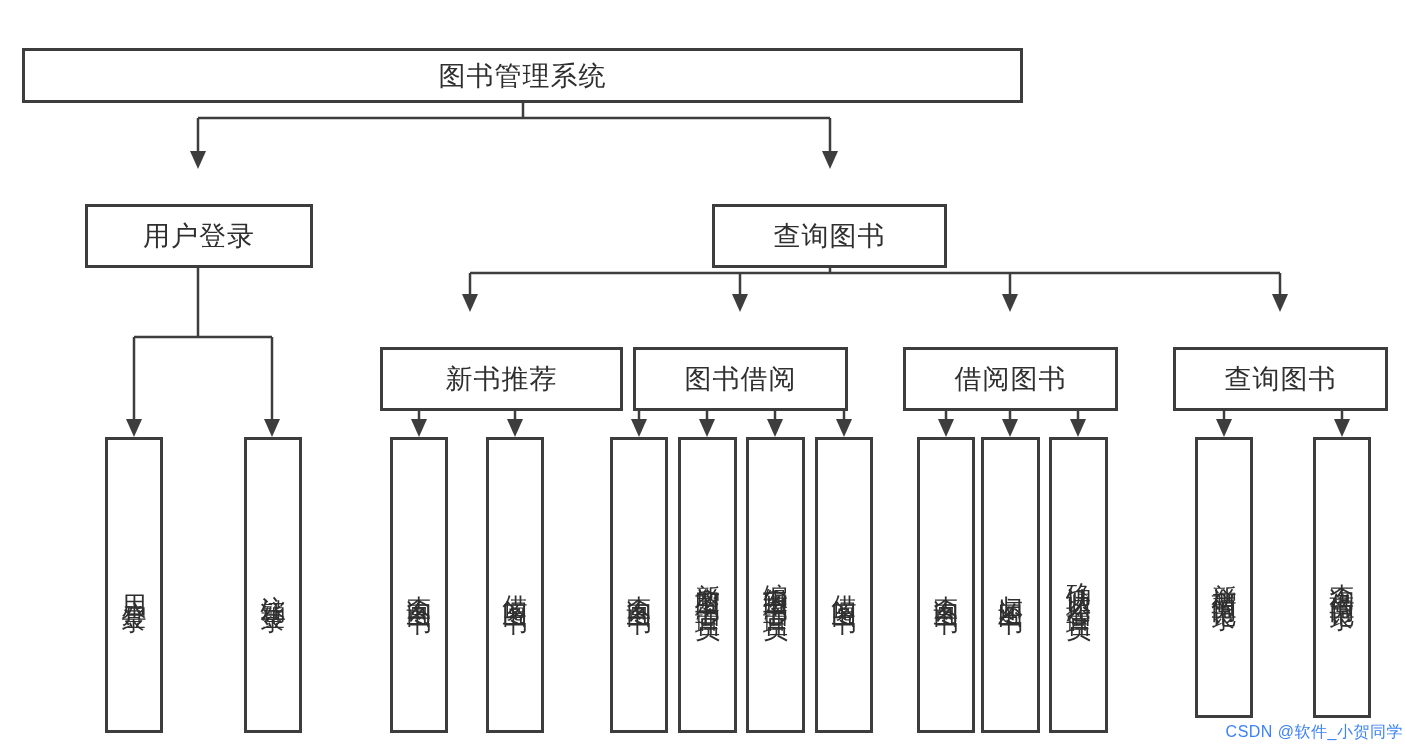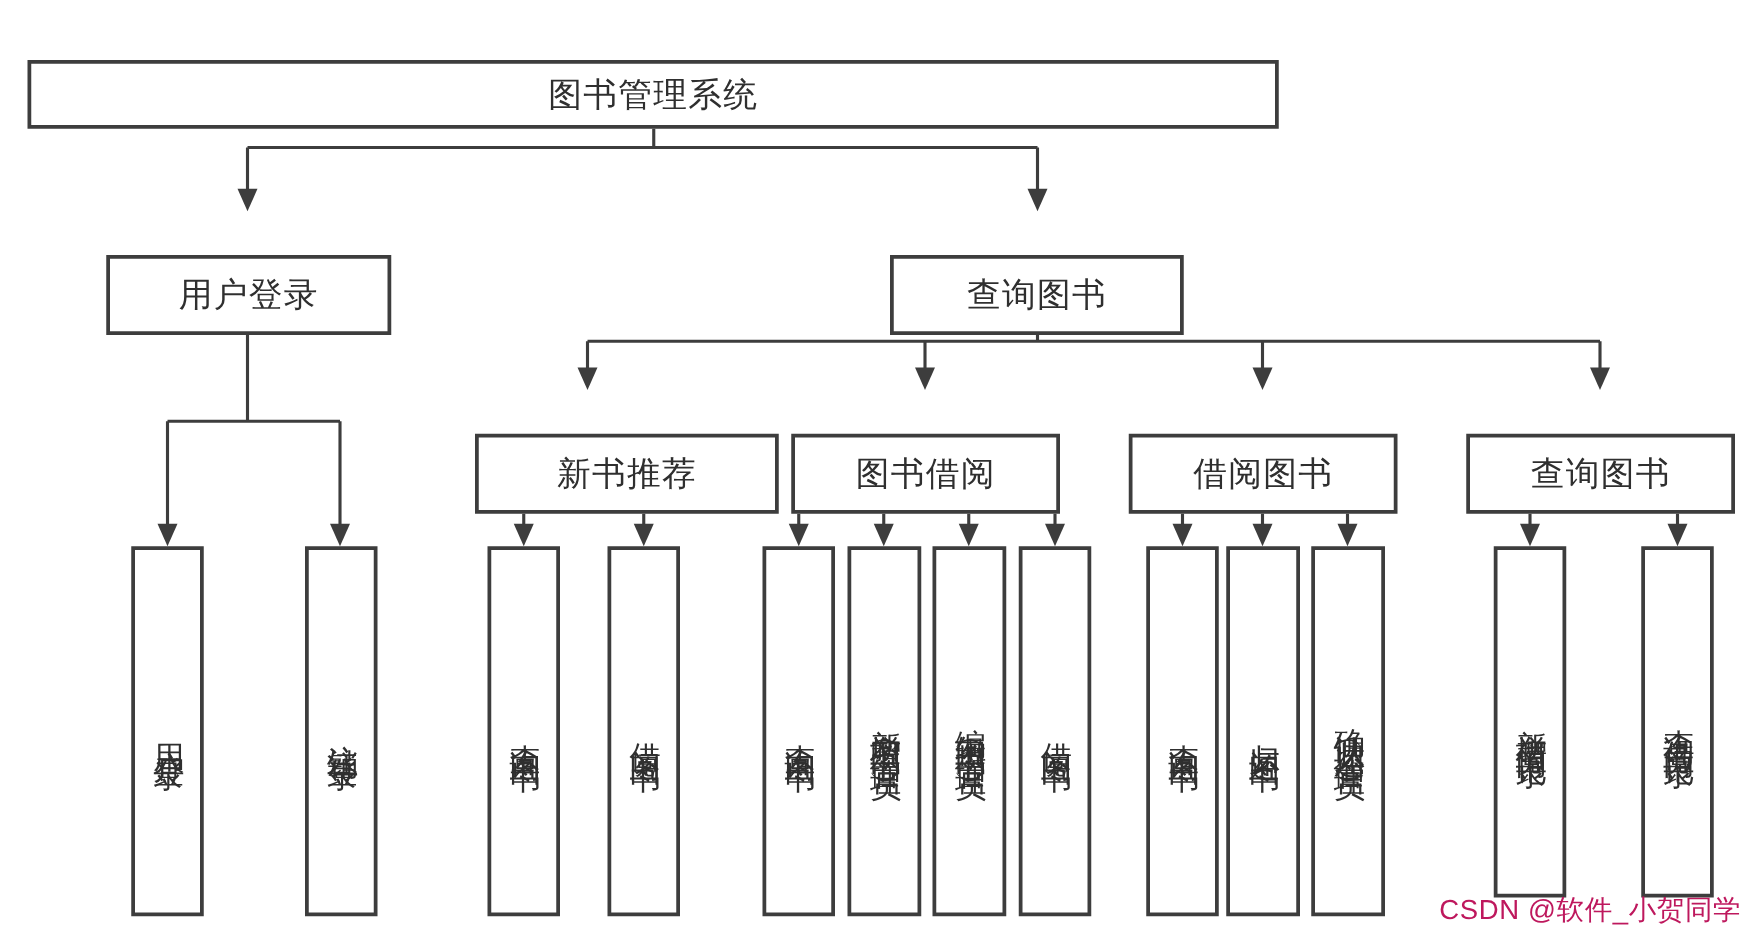--- a/index.html
+++ b/index.html
@@ -12,21 +12,21 @@
     position:absolute;border:3px solid #3d3d3d;background:#fff;box-sizing:border-box;
     display:flex;align-items:center;justify-content:center;
   }
   .hbox{font-size:27px;letter-spacing:1px;margin-top:35px;}
   .vbox span{
     writing-mode:vertical-rl;text-orientation:mixed;
     font-size:25px;letter-spacing:5px;line-height:1;
   }
   .hbox span{white-space:nowrap;}
   #watermark{
-    position:absolute;right:12px;bottom:4px;font-size:22px;color:#be185d;
+    position:absolute;right:2px;bottom:4px;font-size:16px;color:#3b82f6;
     letter-spacing:0.5px;white-space:nowrap;
   }
 </style>
 </head>
 <body>
 
 <div id="canvas">
 
   <svg id="connectors" viewBox="0 0 1405 747" xmlns="http://www.w3.org/2000/svg">
     <g stroke="#3d3d3d" stroke-width="2.5" fill="none">

